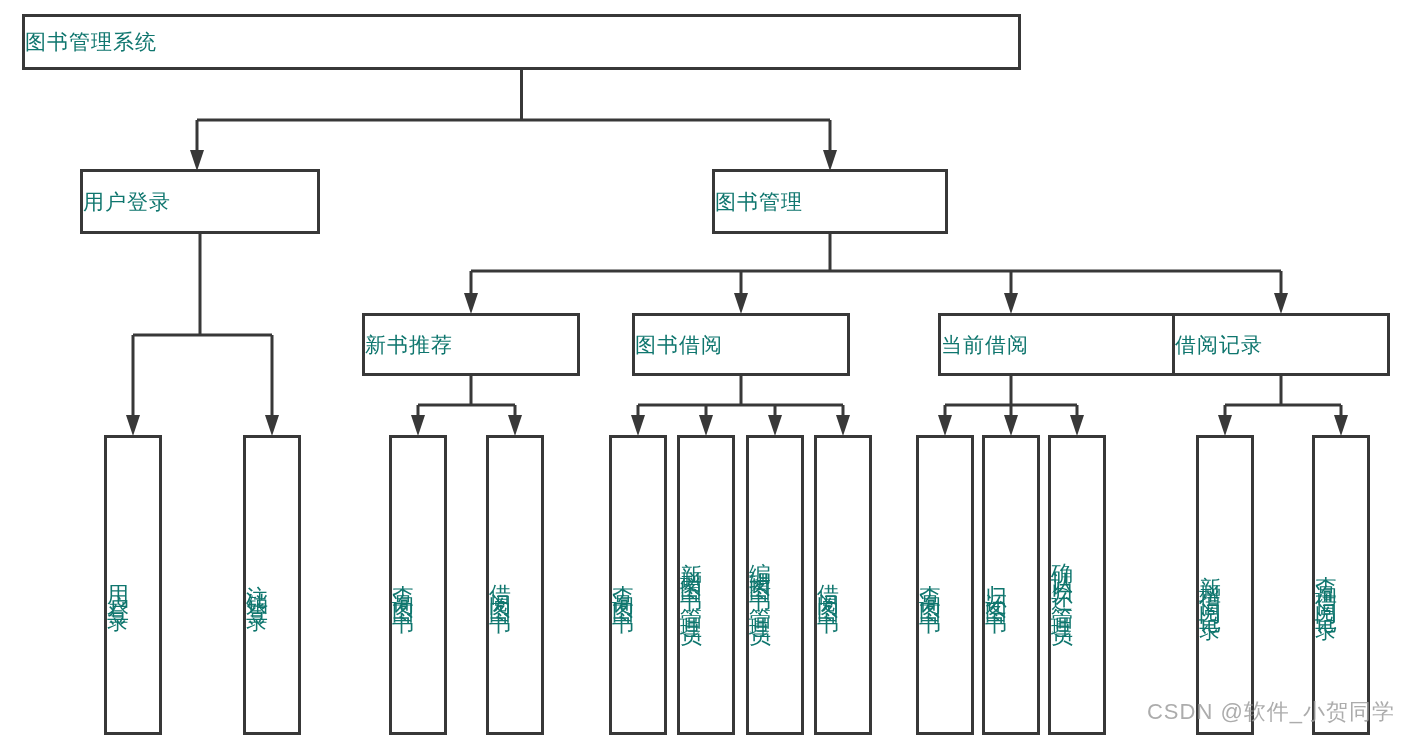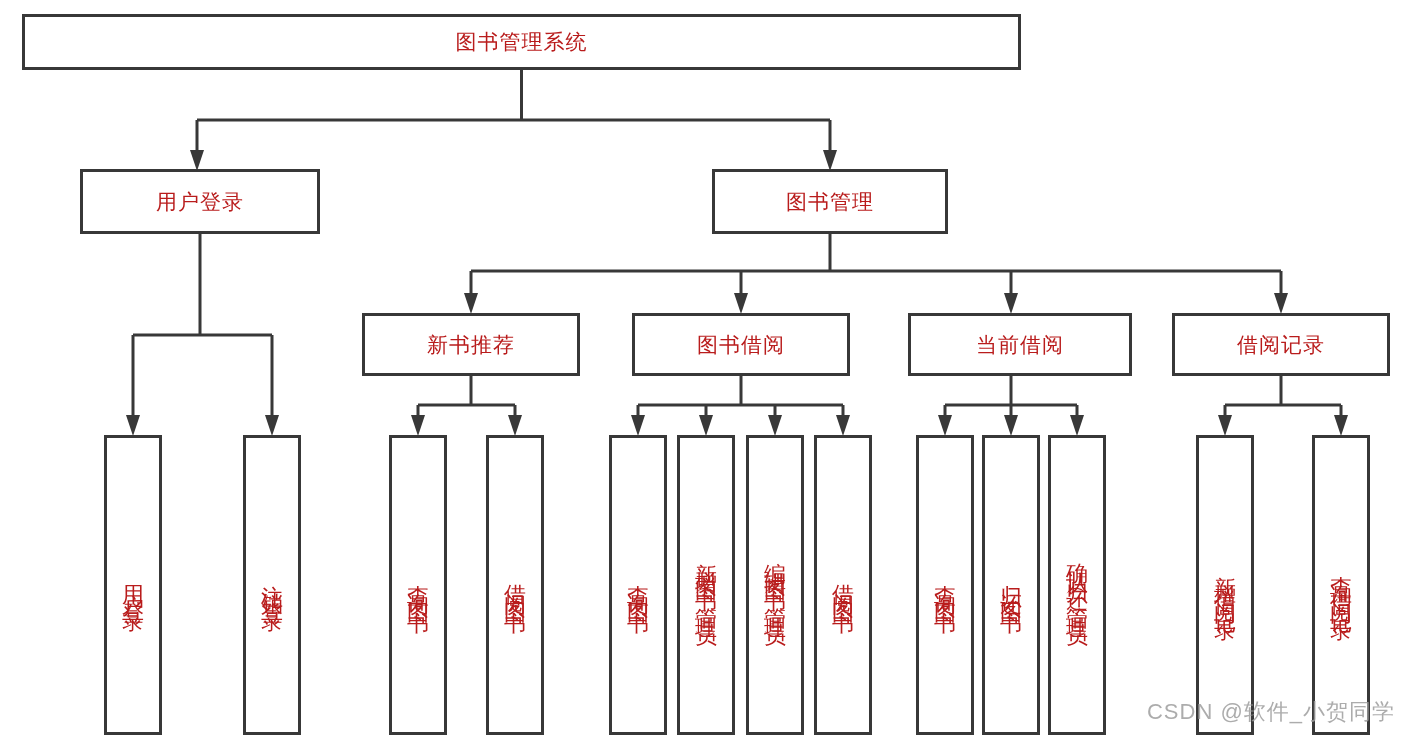--- a/index.html
+++ b/index.html
@@ -15,22 +15,21 @@
     background: #ffffff;
     overflow: hidden;
   }
   .node {
     position: absolute;
     box-sizing: border-box;
     border: 3px solid #383838;
     background: #ffffff;
     display: flex;
     align-items: center;
-    justify-content: center;
-    color: #b91c1c;
+    color: #0f766e;
   }
   .node.h span {
     font-size: 21px;
     letter-spacing: 1px;
     white-space: nowrap;
   }
   .node.leaf span {
     writing-mode: vertical-lr;
     text-orientation: mixed;
     font-size: 22px;
@@ -77,21 +76,21 @@
   <div class="node h" style="left:712px; top:169px; width:236px; height:65px;font-family:Liberation Serif, serif;">
     <span>图书管理</span>
   </div>
 
   <div class="node h" style="left:632px; top:313px; width:218px; height:63px;">
     <span>图书借阅</span>
   </div>
   <div class="node h" style="left:362px; top:313px; width:218px; height:63px;">
     <span>新书推荐</span>
   </div>
-  <div class="node h" style="left:908px; top:313px; width:224px; height:63px;">
+  <div class="node h" style="left:938px; top:313px; width:254px; height:63px;">
     <span>当前借阅</span>
   </div>
   <div class="node h" style="left:1172px; top:313px; width:218px; height:63px;">
     <span>借阅记录</span>
   </div>
 
   <div class="node leaf" style="left:104px; top:435px; width:58px; height:300px;">
     <span>用户登录</span>
   </div>
   <div class="node leaf" style="left:243px; top:435px; width:58px; height:300px;">

